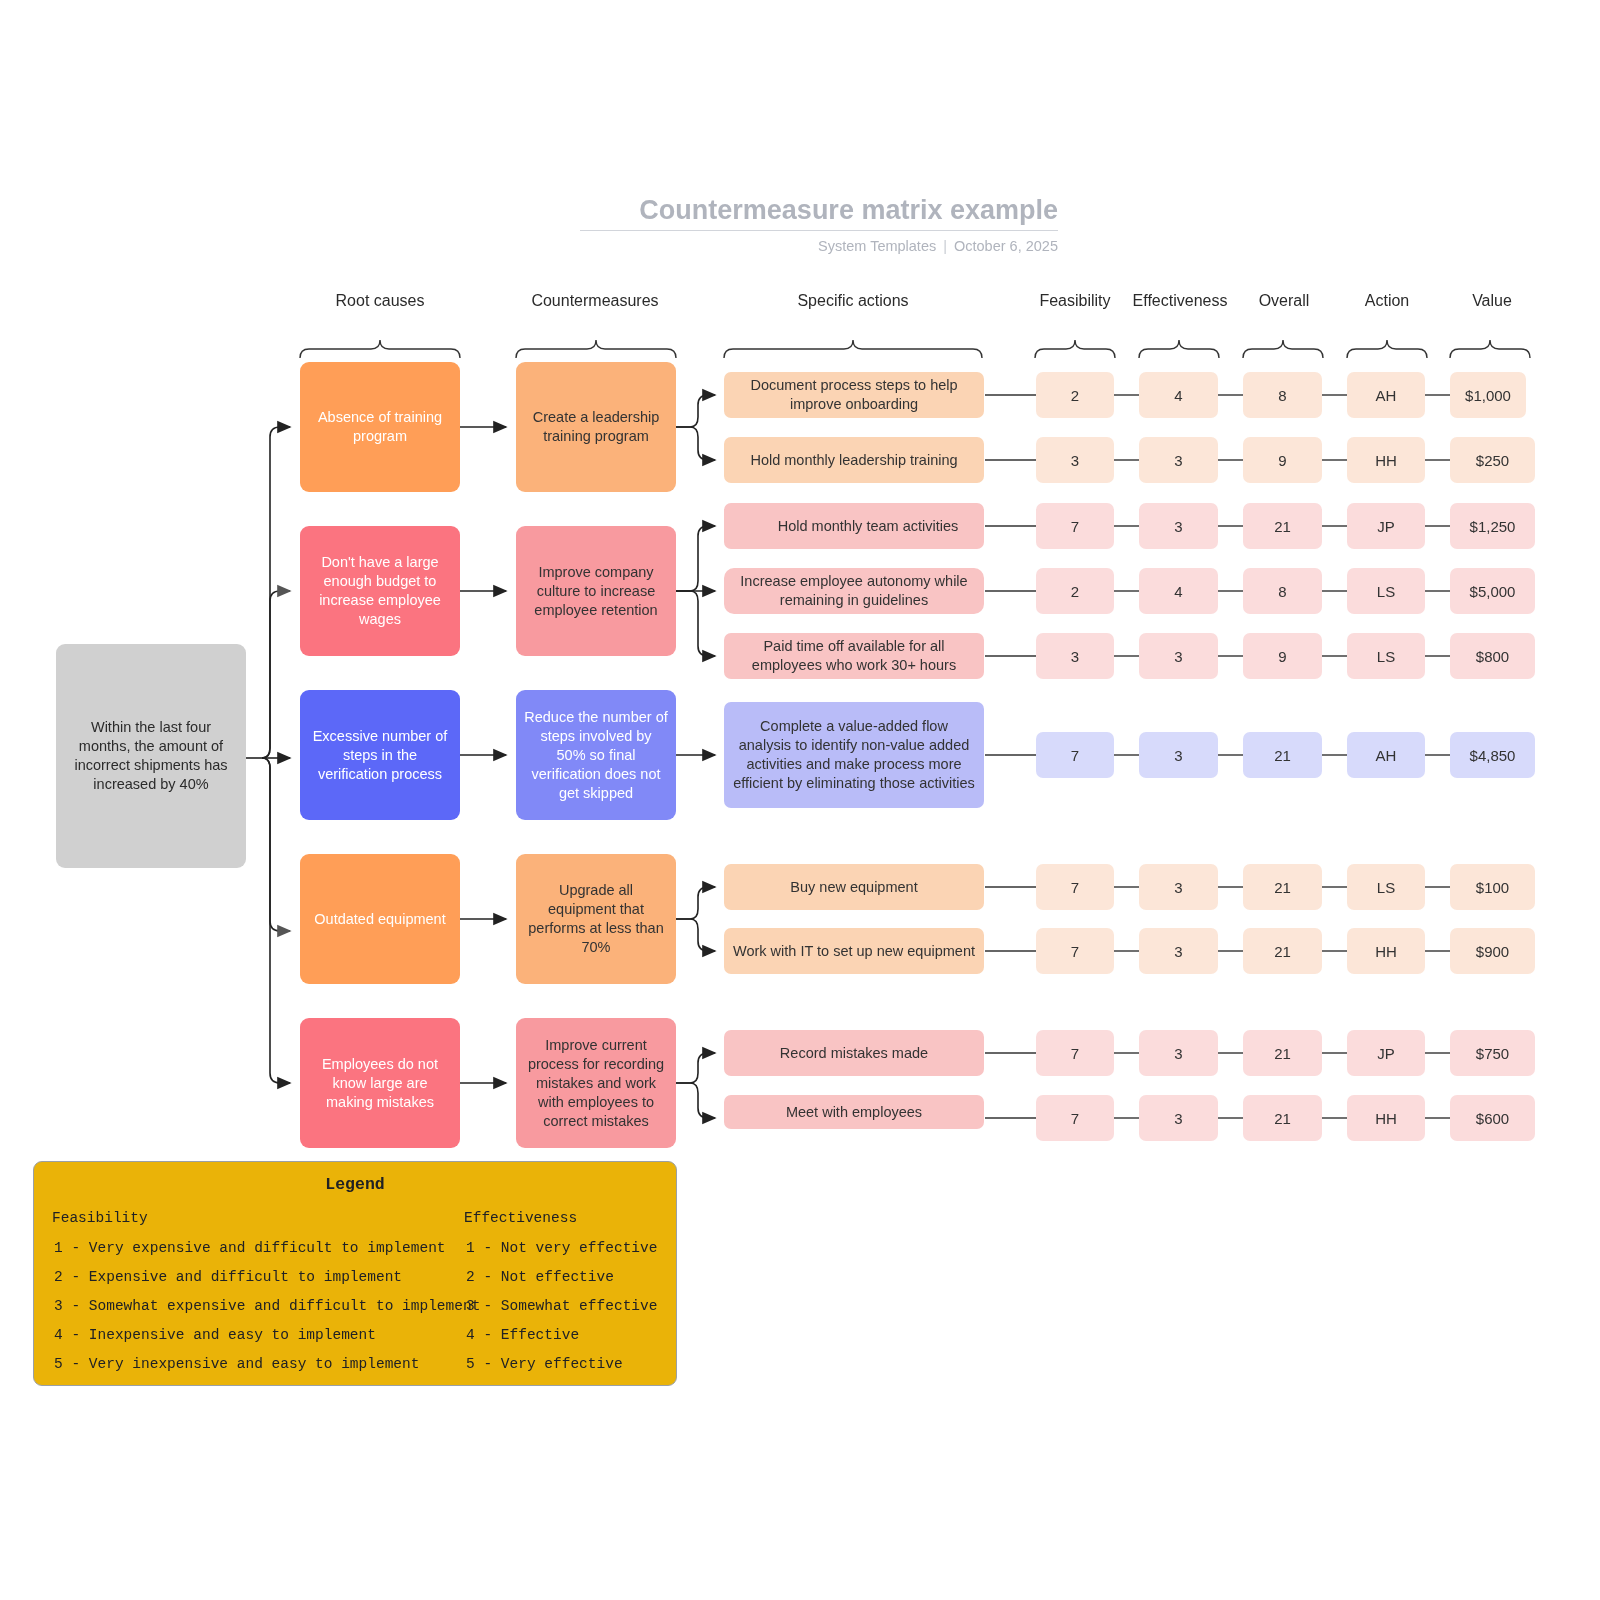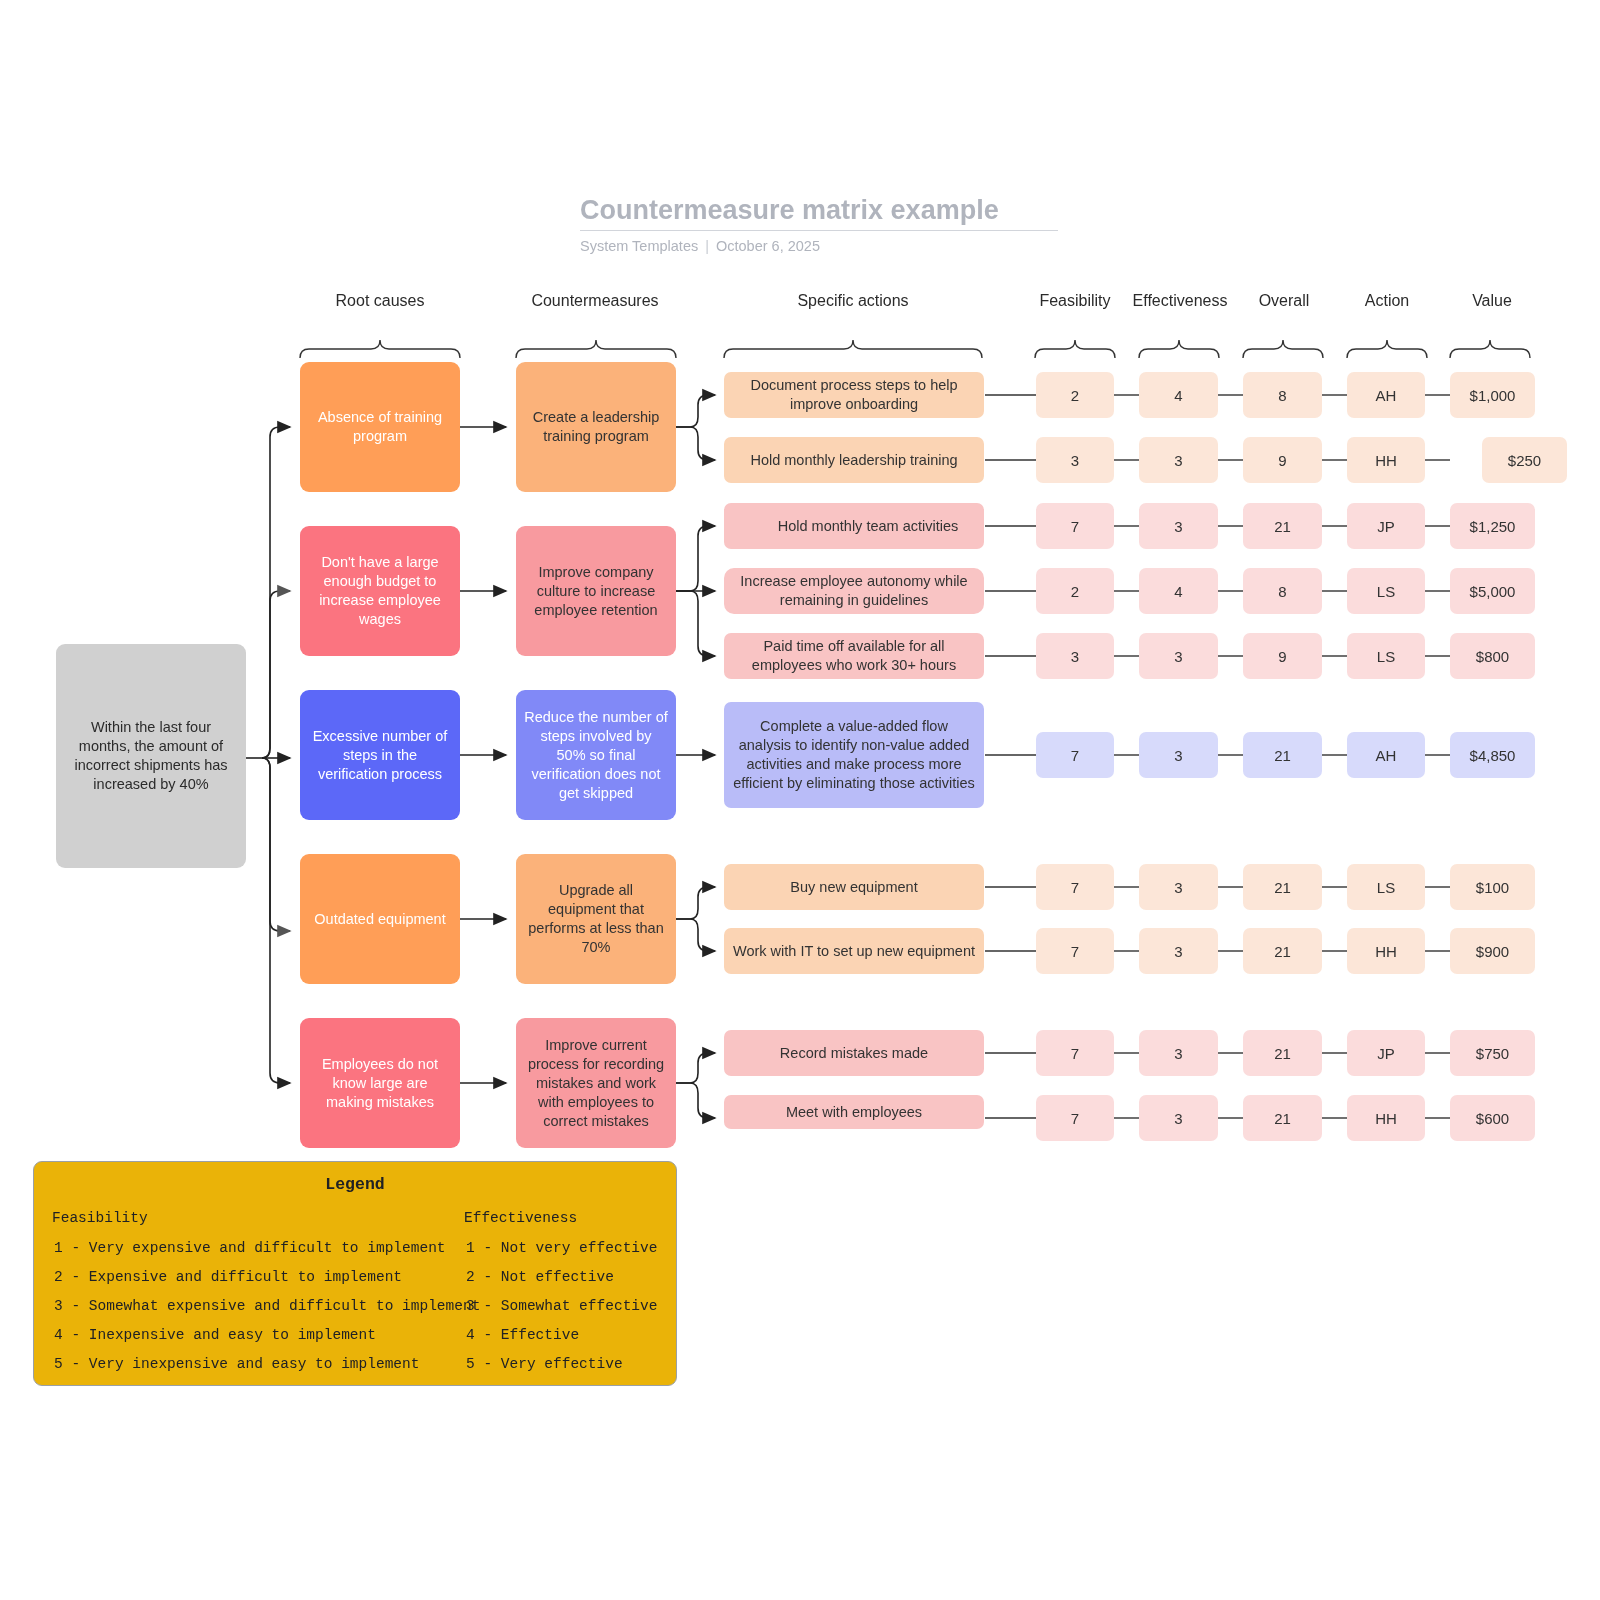--- a/index.html
+++ b/index.html
@@ -20,21 +20,21 @@
     left: 0; top: 0;
     width: 1600px;
     height: 1600px;
   }
   
   .title-wrap {
     position: absolute;
     left: 580px;
     top: 193px;
     width: 478px;
-    text-align: left;
+    text-align: right;
   }
   .doc-title {
     font-size: 27px;
     font-weight: bold;
     color: #b0b4bd;
     letter-spacing: 0px;
     line-height: 34px;
   }
   .title-rule {
     margin-top: 3px;
@@ -313,28 +313,28 @@
   <div class="node node-problem" style="left:56px; top:644px; width:190px; height:224px;">Within the last four months, the amount of incorrect shipments has increased by 40%</div>
 
   <div class="node node-cm" style="left:516px; top:362px; width:160px; height:130px; background:#FBB27A; color:#333;">Create a leadership training program</div>
   <div class="node node-root" style="left:300px; top:362px; width:160px; height:130px; background:#FF9E57;">Absence of training program</div>
 
   <div class="node node-action" style="left:724px; top:372px; width:260px; height:46px; background:#FBD4B4;">Document process steps to help improve onboarding</div>
   <div class="cell" style="left:1036px; top:372px; width:78px;  background:#FCE6D8;">2</div>
   <div class="cell" style="left:1139px; top:372px; width:79px;  background:#FCE6D8;">4</div>
   <div class="cell" style="left:1243px; top:372px; width:79px;  background:#FCE6D8;">8</div>
   <div class="cell" style="left:1347px; top:372px; width:78px;  background:#FCE6D8;">AH</div>
-  <div class="cell" style="left:1450px; top:372px; width:85px;  background:#FCE6D8;">$1,000</div>
+  <div class="cell" style="left:1450px; top:372px; width:76px;  background:#FCE6D8;">$1,000</div>
 
   <div class="node node-action" style="left:724px; top:437px; width:260px; height:46px; background:#FBD4B4;">Hold monthly leadership training</div>
   <div class="cell" style="left:1036px; top:437px; width:78px;  background:#FCE6D8;">3</div>
   <div class="cell" style="left:1139px; top:437px; width:79px;  background:#FCE6D8;">3</div>
   <div class="cell" style="left:1243px; top:437px; width:79px;  background:#FCE6D8;">9</div>
   <div class="cell" style="left:1347px; top:437px; width:78px;  background:#FCE6D8;">HH</div>
-  <div class="cell" style="left:1450px; top:437px; width:85px;  background:#FCE6D8;margin-left:32px;">$250</div>
+  <div class="cell" style="left:1450px; top:437px; width:85px;  background:#FCE6D8;">$250</div>
 
   <div class="node node-root" style="left:300px; top:526px; width:160px; height:130px; background:#FB7480;">Don't have a large enough budget to increase employee wages</div>
   <div class="node node-cm" style="left:516px; top:526px; width:160px; height:130px; background:#F89A9F; color:#333;">Improve company culture to increase employee retention</div>
 
   <div class="node node-action" style="left:724px; top:503px; width:260px; height:46px; background:#F9C4C4;padding-left:36px;">Hold monthly team activities</div>
   <div class="cell" style="left:1036px; top:503px; width:78px;  background:#FBDCDC;">7</div>
   <div class="cell" style="left:1139px; top:503px; width:79px;  background:#FBDCDC;">3</div>
   <div class="cell" style="left:1243px; top:503px; width:79px;  background:#FBDCDC;">21</div>
   <div class="cell" style="left:1347px; top:503px; width:78px;  background:#FBDCDC;">JP</div>
   <div class="cell" style="left:1450px; top:503px; width:85px;  background:#FBDCDC;">$1,250</div>

